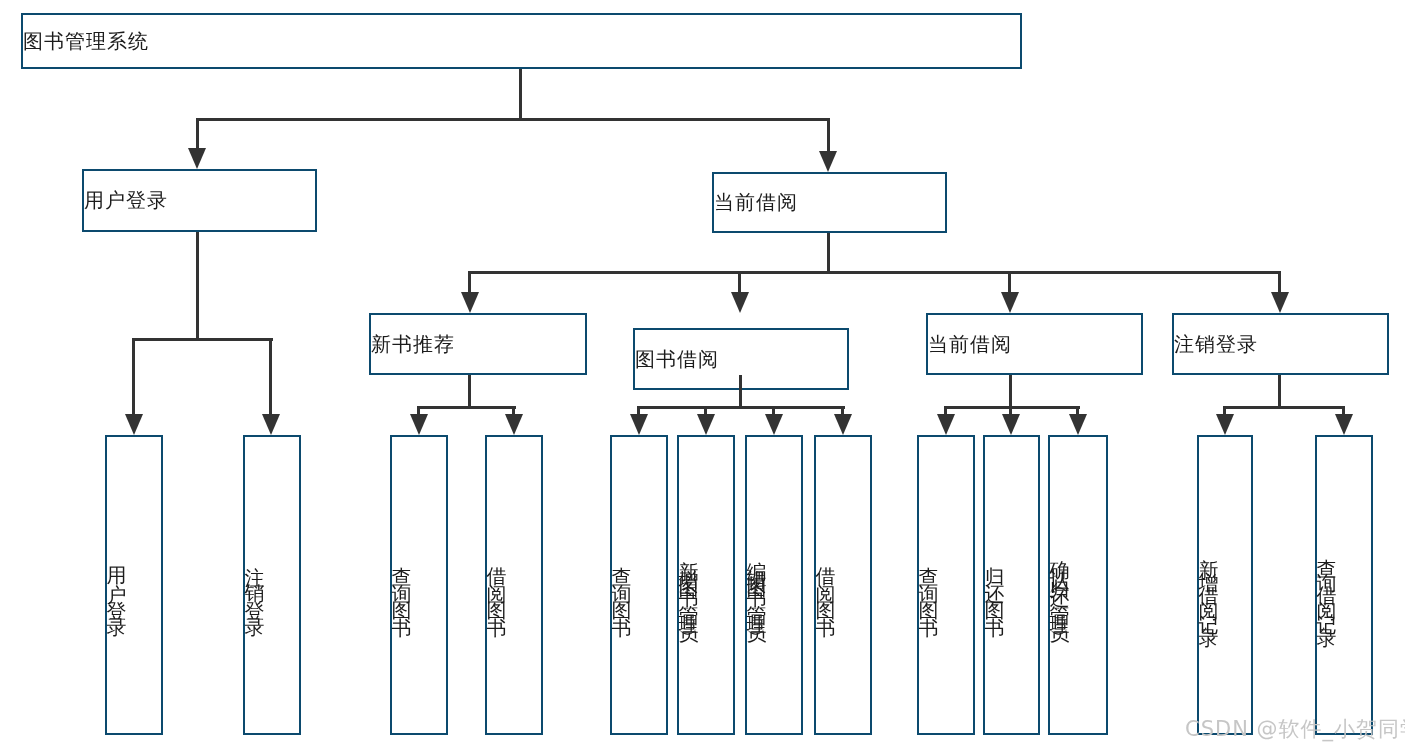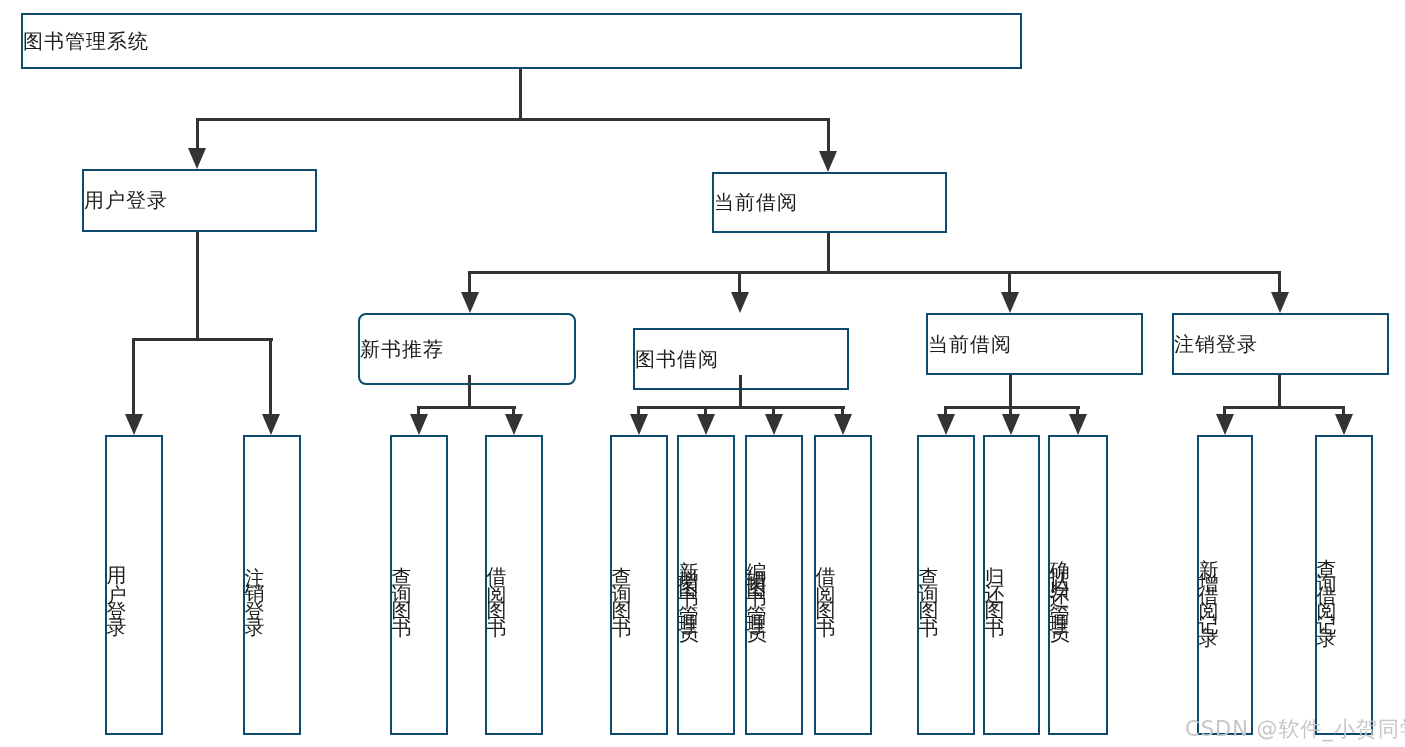--- a/index.html
+++ b/index.html
@@ -85,21 +85,21 @@
   <div class="h" style="left:469px;top:271px;width:812px;"></div>
   <div class="v" style="left:468px;top:271px;height:22px;"></div>
   <div class="arrow" style="left:461px;top:292px;"></div>
   <div class="v" style="left:738px;top:271px;height:22px;"></div>
   <div class="arrow" style="left:731px;top:292px;"></div>
   <div class="v" style="left:1008px;top:271px;height:22px;"></div>
   <div class="arrow" style="left:1001px;top:292px;"></div>
   <div class="v" style="left:1278px;top:271px;height:22px;"></div>
   <div class="arrow" style="left:1271px;top:292px;"></div>
 
-  <div class="node hnode" style="left:358px;top:313px;width:218px;height:72px;border-radius:8px;">
+  <div class="node hnode" style="left:369px;top:313px;width:218px;height:62px;">
     <span>新书推荐</span>
   </div>
   <div class="node hnode" style="left:633px;top:328px;width:216px;height:62px;">
     <span>图书借阅</span>
   </div>
   <div class="node hnode" style="left:903px;top:313px;width:217px;height:62px;margin-left:23px;">
     <span>当前借阅</span>
   </div>
   <div class="node hnode" style="left:1172px;top:313px;width:217px;height:62px;">
     <span>注销登录</span>

